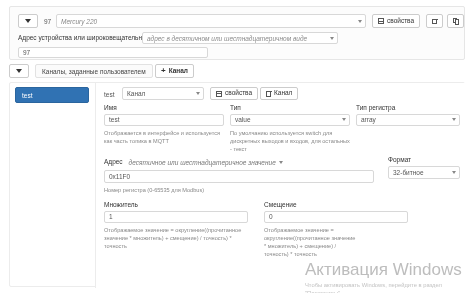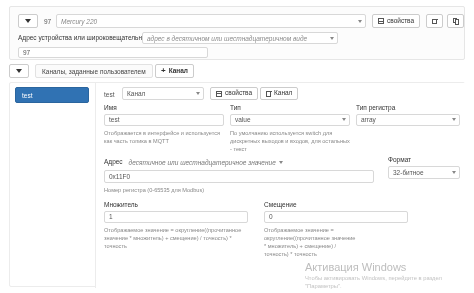--- a/index.html
+++ b/index.html
@@ -328,21 +328,21 @@
 
   
   .wm {
     position: absolute;
     left: 305px; top: 261px;
     width: 165px;
     color: #b9b9b9;
     pointer-events: none;
   }
   .wm-title {
-    font-size: 11px;
+    font-size: 17px;
     line-height: 1.1;
     color: #bdbdbd;
     font-family: "Liberation Sans", sans-serif;
   }
   .wm-sub {
     font-size: 5.8px;
     line-height: 1.35;
     color: #c2c2c2;
     margin-top: 2px;
   }

